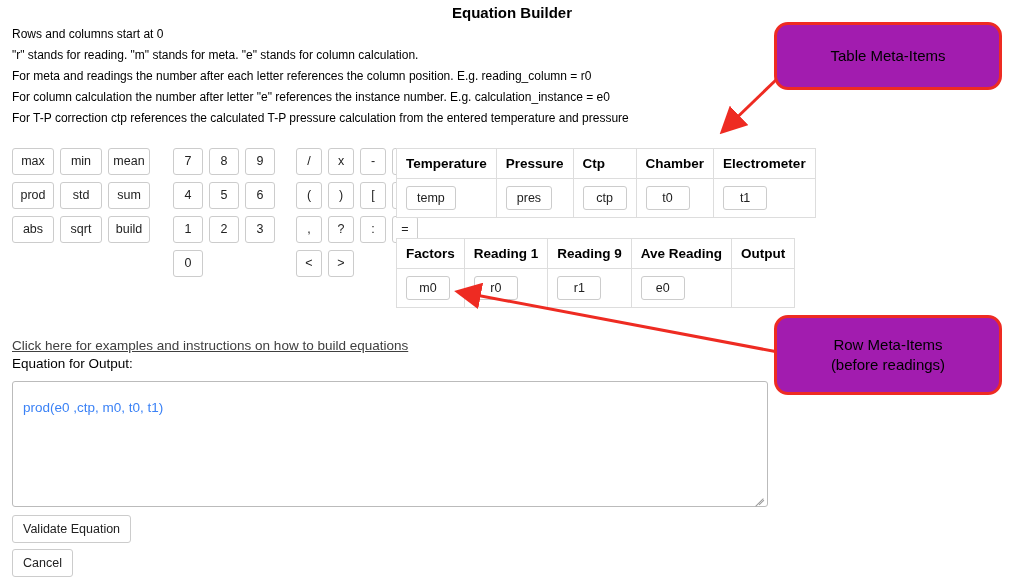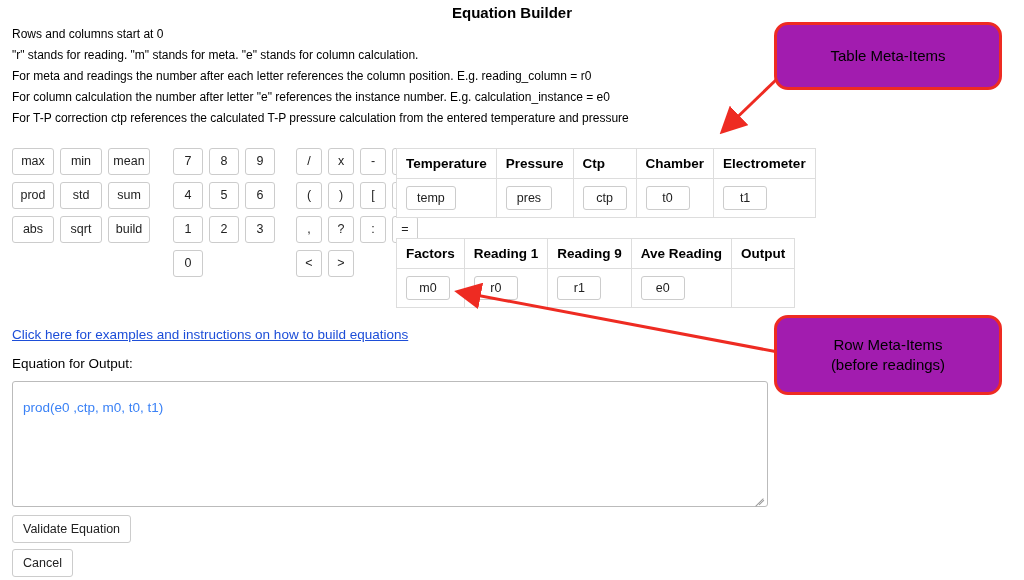--- a/index.html
+++ b/index.html
@@ -104,23 +104,23 @@
     padding: 4px 10px;
     display: inline-block;
     cursor: pointer;
     min-width: 22px;
     text-align: center;
   }
 
   
   .examples-link {
     position: absolute;
-    top: 327px;
-    left: 12px;
-    color: #1d4ed8;
+    top: 338px;
+    left: 12px;
+    color: #404040;
     text-decoration: underline;
     font-size: 13.5px;
     cursor: pointer;
   }
   .eq-label {
     position: absolute;
     top: 356px;
     left: 12px;
     font-size: 13.5px;
   }

